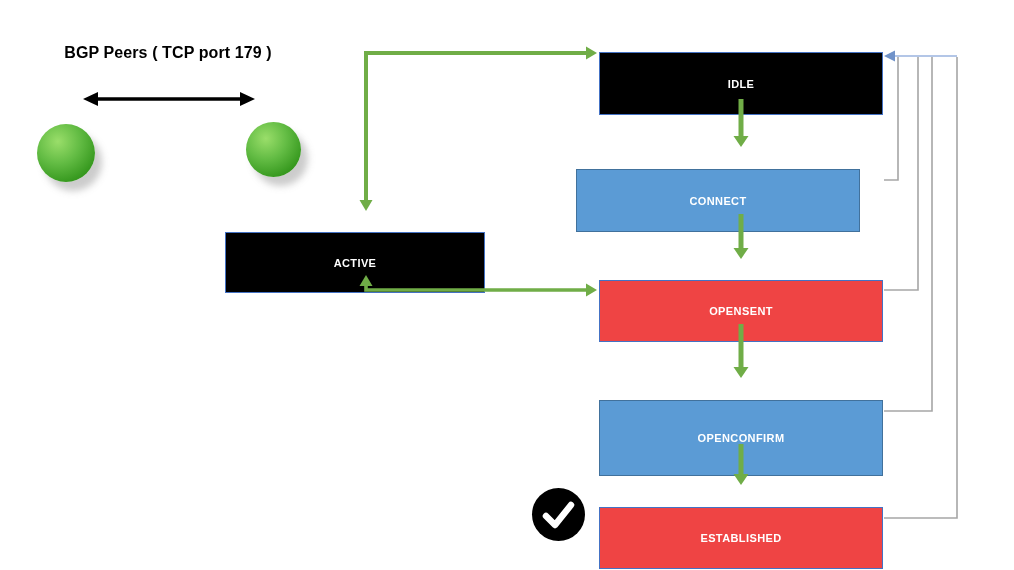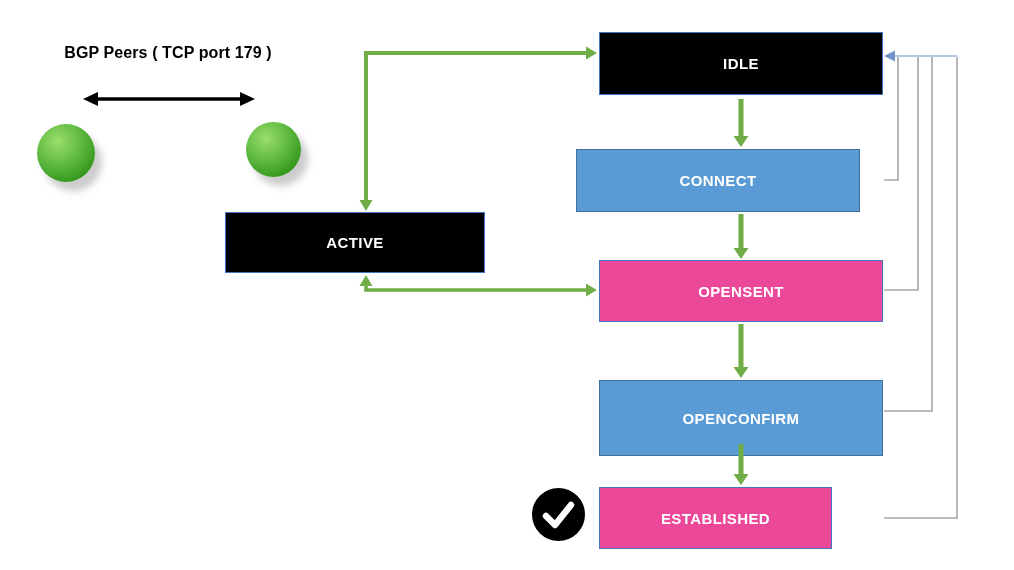--- a/index.html
+++ b/index.html
@@ -27,33 +27,34 @@
     box-shadow: 7px 9px 7px rgba(110,110,110,0.35);
   }
   #sphere-left  { left: 37px;  top: 124px; width: 58px; height: 58px; }
   #sphere-right { left: 246px; top: 122px; width: 55px; height: 55px; }
   .state-box {
     position: absolute;
     display: flex;
     align-items: center;
     justify-content: center;
     color: #ffffff;
-    font-size: 15px;
+    font-size: 11px;
     font-weight: 600;
     letter-spacing: 0.4px;
     box-sizing: border-box;
+    margin-top: 20px;
   }
   .box-black { background: #000000; border: 1.5px solid #4472C4; }
   .box-blue  { background: #5B9BD5; border: 1.5px solid #41719C; }
-  .box-green { background: #ec4899; border: 1.5px solid #4472C4; }
+  .box-green { background: #ef4444; border: 1.5px solid #4472C4; }
   #box-idle        { left: 599px; top: 32px;  width: 284px; height: 63px; }
   #box-connect     { left: 576px; top: 149px; width: 284px; height: 63px; }
   #box-opensent    { left: 599px; top: 260px; width: 284px; height: 62px; }
   #box-openconfirm { left: 599px; top: 380px; width: 284px; height: 76px; justify-content: center; }
-  #box-established { left: 599px; top: 487px; width: 233px; height: 62px; }
+  #box-established { left: 599px; top: 487px; width: 284px; height: 62px; }
   #box-active      { left: 225px; top: 212px; width: 260px; height: 61px; }
   #check-badge {
     position: absolute;
     left: 532px; top: 488px;
     width: 53px; height: 53px;
     border-radius: 50%;
     background: #000000;
   }
   #connector-layer {
     position: absolute;

